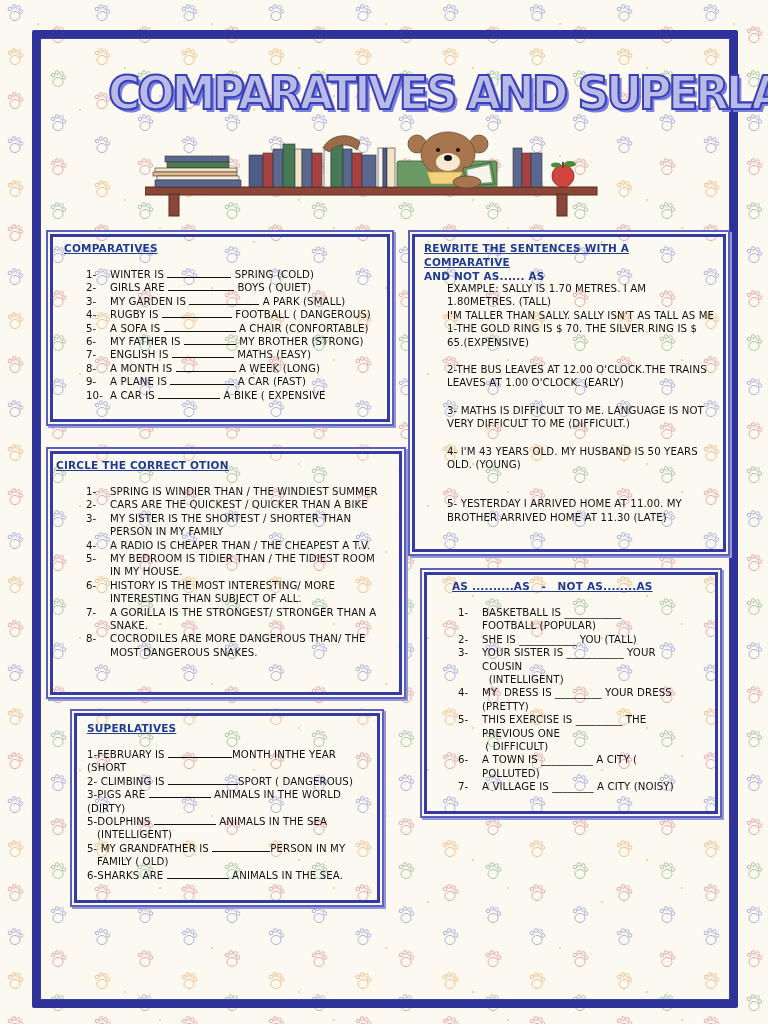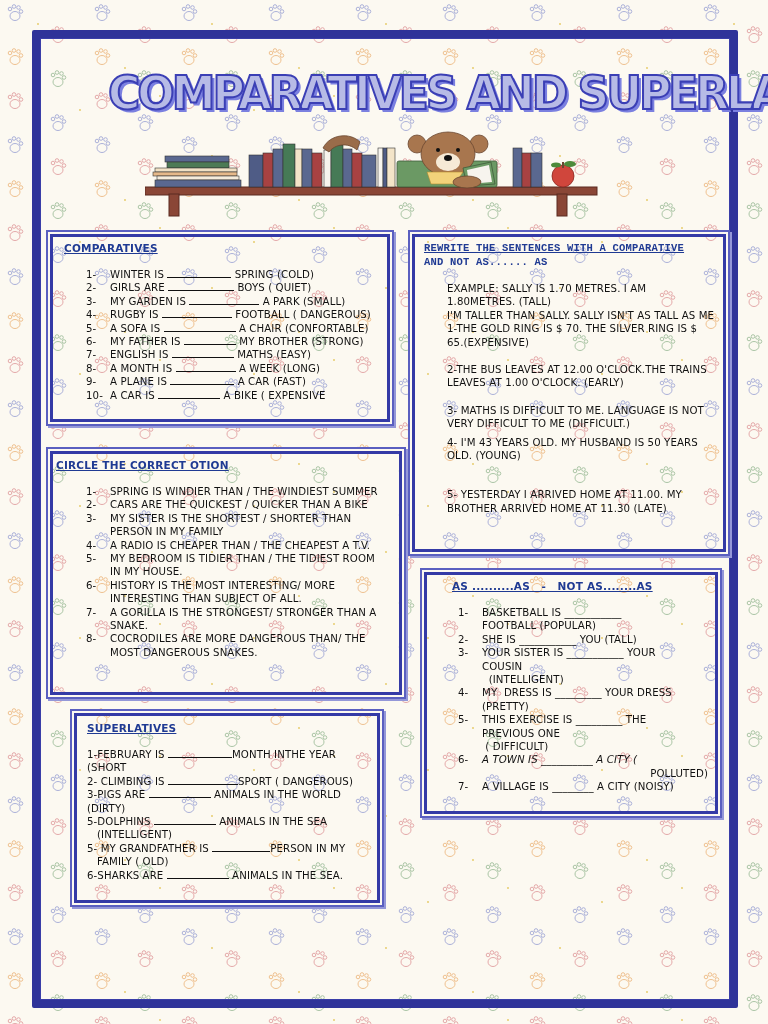--- a/index.html
+++ b/index.html
@@ -241,32 +241,32 @@
     <div>
       <div><span>5- MY GRANDFATHER IS </span><span class="blank" style="width: 58px;"></span><span>PERSON IN MY</span></div>
       <div style="padding-left: 10px;">FAMILY ( OLD)</div>
     </div>
     <div>
       <div><span>6-SHARKS ARE </span><span class="blank" style="width: 62px;"></span><span> ANIMALS IN THE SEA.</span></div>
     </div>
   </div>
 
 <div class="box" style="left:412px;top:234px;width:308px;height:312px;"></div>
-<div class="box-title" style="left:424px;top:241px;width:292px;font-family:Liberation Mono, monospace;">
+<div class="box-title" style="left:424px;top:241px;width:292px;">
   <div>REWRITE  THE SENTENCES WITH A COMPARATIVE</div>
   <div style="display:inline-block;">AND  NOT AS...... AS</div>
 </div>
 <div class="para text" style="left:447px;top:282px;width:268px;">
   <p>EXAMPLE:   SALLY IS 1.70 METRES. I AM 1.80METRES. (TALL)</p>
   <p style="margin-top: 0px;">I'M TALLER THAN SALLY. SALLY ISN'T AS TALL AS ME</p>
   <div id="rewrite-items">
       <p style="margin-top: 0;">1-THE GOLD RING IS $ 70. THE SILVER RING IS $ 65.(EXPENSIVE)</p>
       <p style="margin-top: 14px;">2-THE BUS LEAVES AT 12.00 O'CLOCK.THE TRAINS LEAVES AT 1.00 O'CLOCK. (EARLY)</p>
       <p style="margin-top: 14px;">3- MATHS IS DIFFICULT TO ME. LANGUAGE IS NOT VERY DIFFICULT TO ME (DIFFICULT.)</p>
-      <p style="margin-top: 5px;">4- I'M 43 YEARS OLD. MY HUSBAND IS 50 YEARS OLD. (YOUNG)</p>
+      <p style="margin-top: 14px;">4- I'M 43 YEARS OLD. MY HUSBAND IS 50 YEARS OLD. (YOUNG)</p>
       <p style="margin-top: 26px;">5- YESTERDAY I ARRIVED HOME AT 11.00. MY BROTHER ARRIVED HOME AT 11.30 (LATE)</p>
     </div>
 </div>
 
 <div class="box" style="left:424px;top:572px;width:288px;height:236px;"></div>
 <div class="box-title" style="left:452px;top:579px;white-space:pre;">AS ..........AS   -   NOT AS........AS</div>
 <ol class="items text" style="left:458px;top:606px;width:250px;" id="as-list">
     <li>
       <span class="num" style="width: 24px;">1-</span>
       <span class="body">
@@ -299,22 +299,22 @@
       <span class="num" style="width: 24px;">5-</span>
       <span class="body">
         <div style="white-space: pre;">THIS EXERCISE IS _________ THE</div>
         <div style="white-space: pre;">PREVIOUS ONE</div>
         <div style="white-space: pre;"> ( DIFFICULT)</div>
       </span>
     </li>
     <li>
       <span class="num" style="width: 24px;">6-</span>
       <span class="body">
-        <div style="white-space: pre; font-style: italic;">A TOWN IS __________ A CITY (</div>
-        <div style="white-space: pre; text-align: right;">POLLUTED)</div>
+        <div style="white-space: pre;">A TOWN IS __________ A CITY (</div>
+        <div style="white-space: pre;">POLLUTED)</div>
       </span>
     </li>
     <li>
       <span class="num" style="width: 24px;">7-</span>
       <span class="body">
         <div style="white-space: pre;">A VILLAGE IS ________ A CITY (NOISY)</div>
       </span>
     </li>
   </ol>
 

